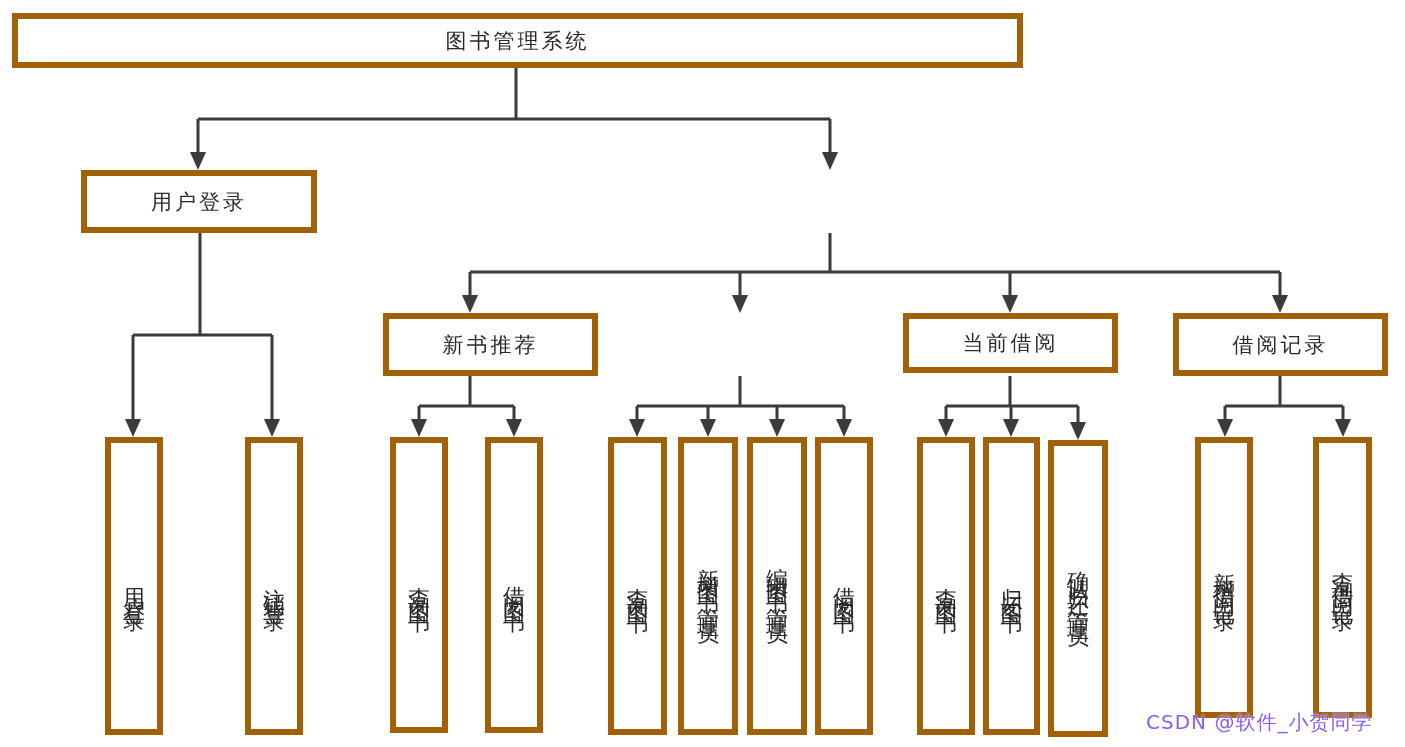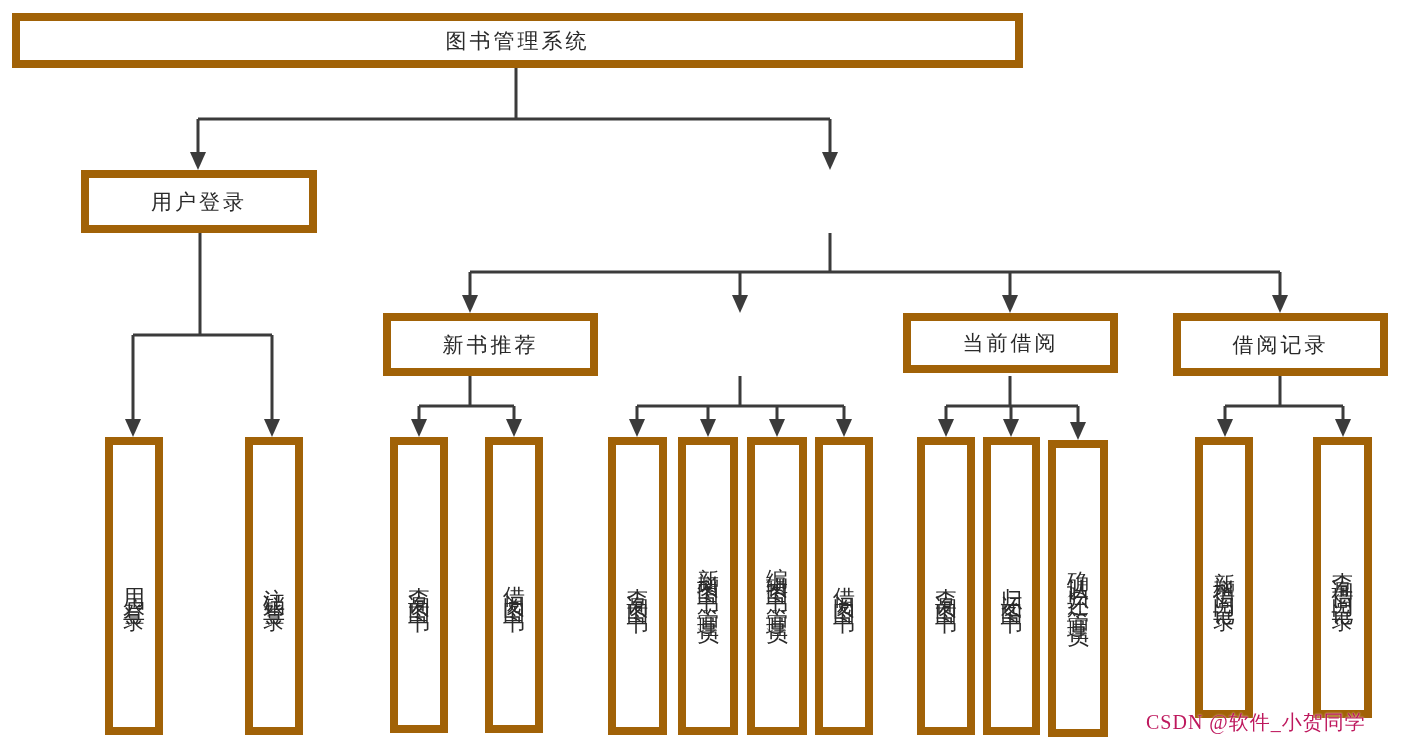--- a/index.html
+++ b/index.html
@@ -19,21 +19,21 @@
     position: absolute;
     left: 0; top: 0;
     width: 1405px;
     height: 747px;
     z-index: 1;
   }
   .node {
     position: absolute;
     box-sizing: border-box;
     background: #ffffff;
-    border: 8px solid #a16207;
+    border: 6px solid #a16207;
     display: flex;
     align-items: center;
     justify-content: center;
     z-index: 2;
     color: #2a2a2a;
   }
   .hnode .label {
     font-size: 21px;
     letter-spacing: 3px;
     white-space: nowrap;
@@ -48,24 +48,23 @@
     white-space: nowrap;
     color: #2a2a2a;
   }
   .watermark {
     position: absolute;
     left: 1146px;
     top: 709px;
     z-index: 3;
     font-size: 20px;
     letter-spacing: 1px;
-    color: #be185d;
+    color: #8b5cf6;
     white-space: nowrap;
     text-shadow: 0 0 2px #ffffff;
-    font-family: Liberation Serif, serif;
   }
 </style>
 </head>
 <body>
 
 <div class="canvas">
 
   <svg class="connectors" viewBox="0 0 1405 747" xmlns="http://www.w3.org/2000/svg">
     <g stroke="#3b3b3b" stroke-width="3" fill="none">
 

